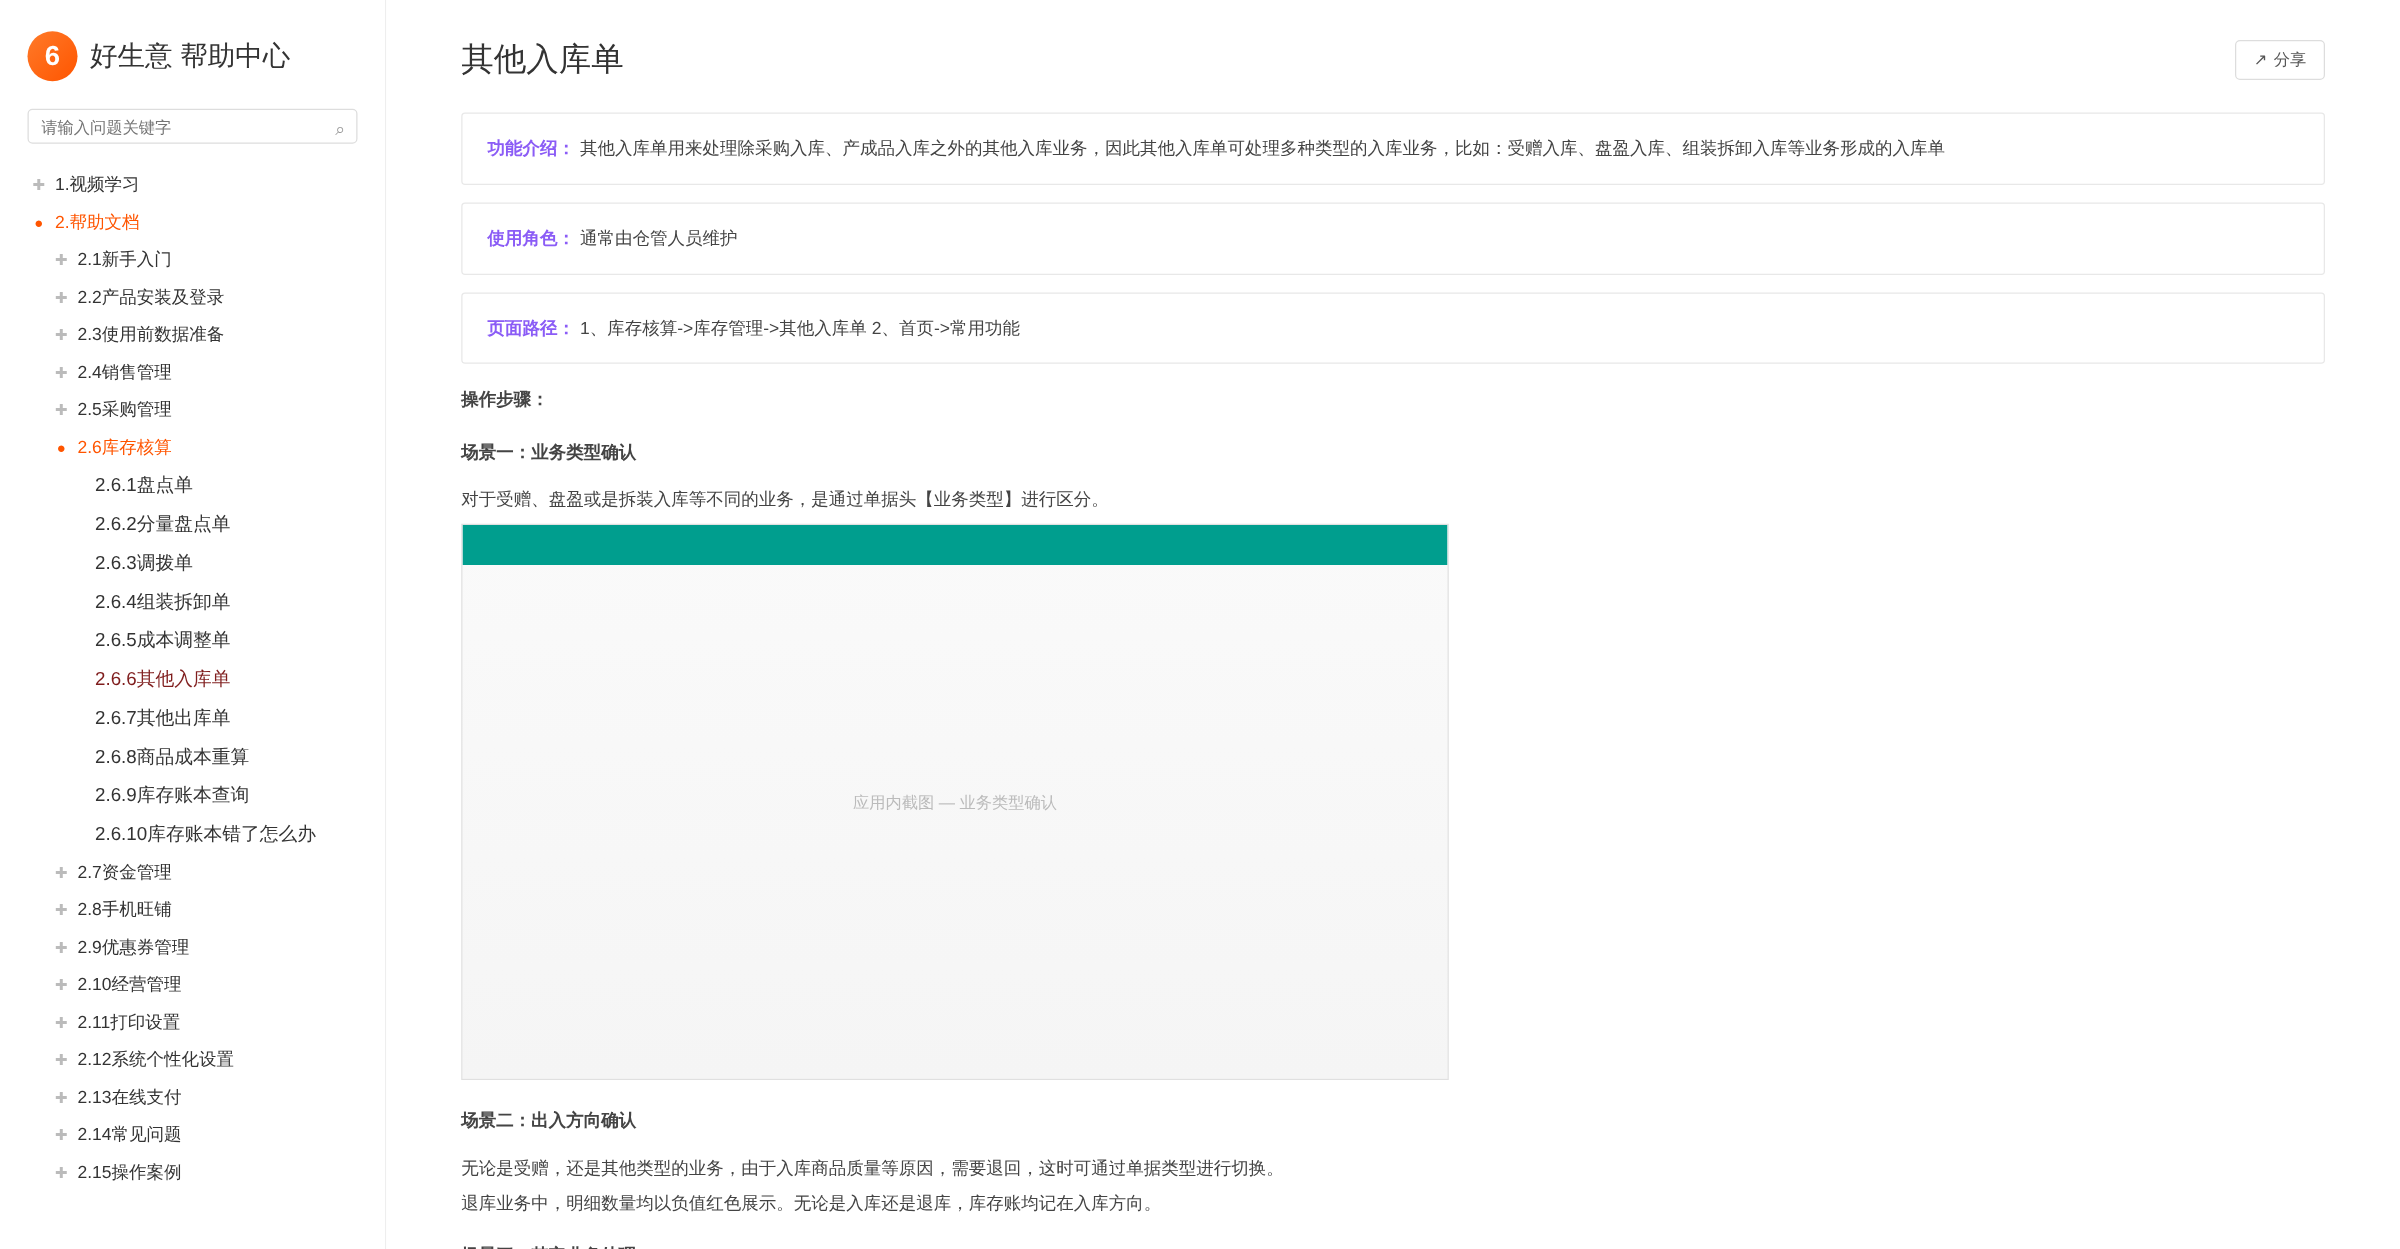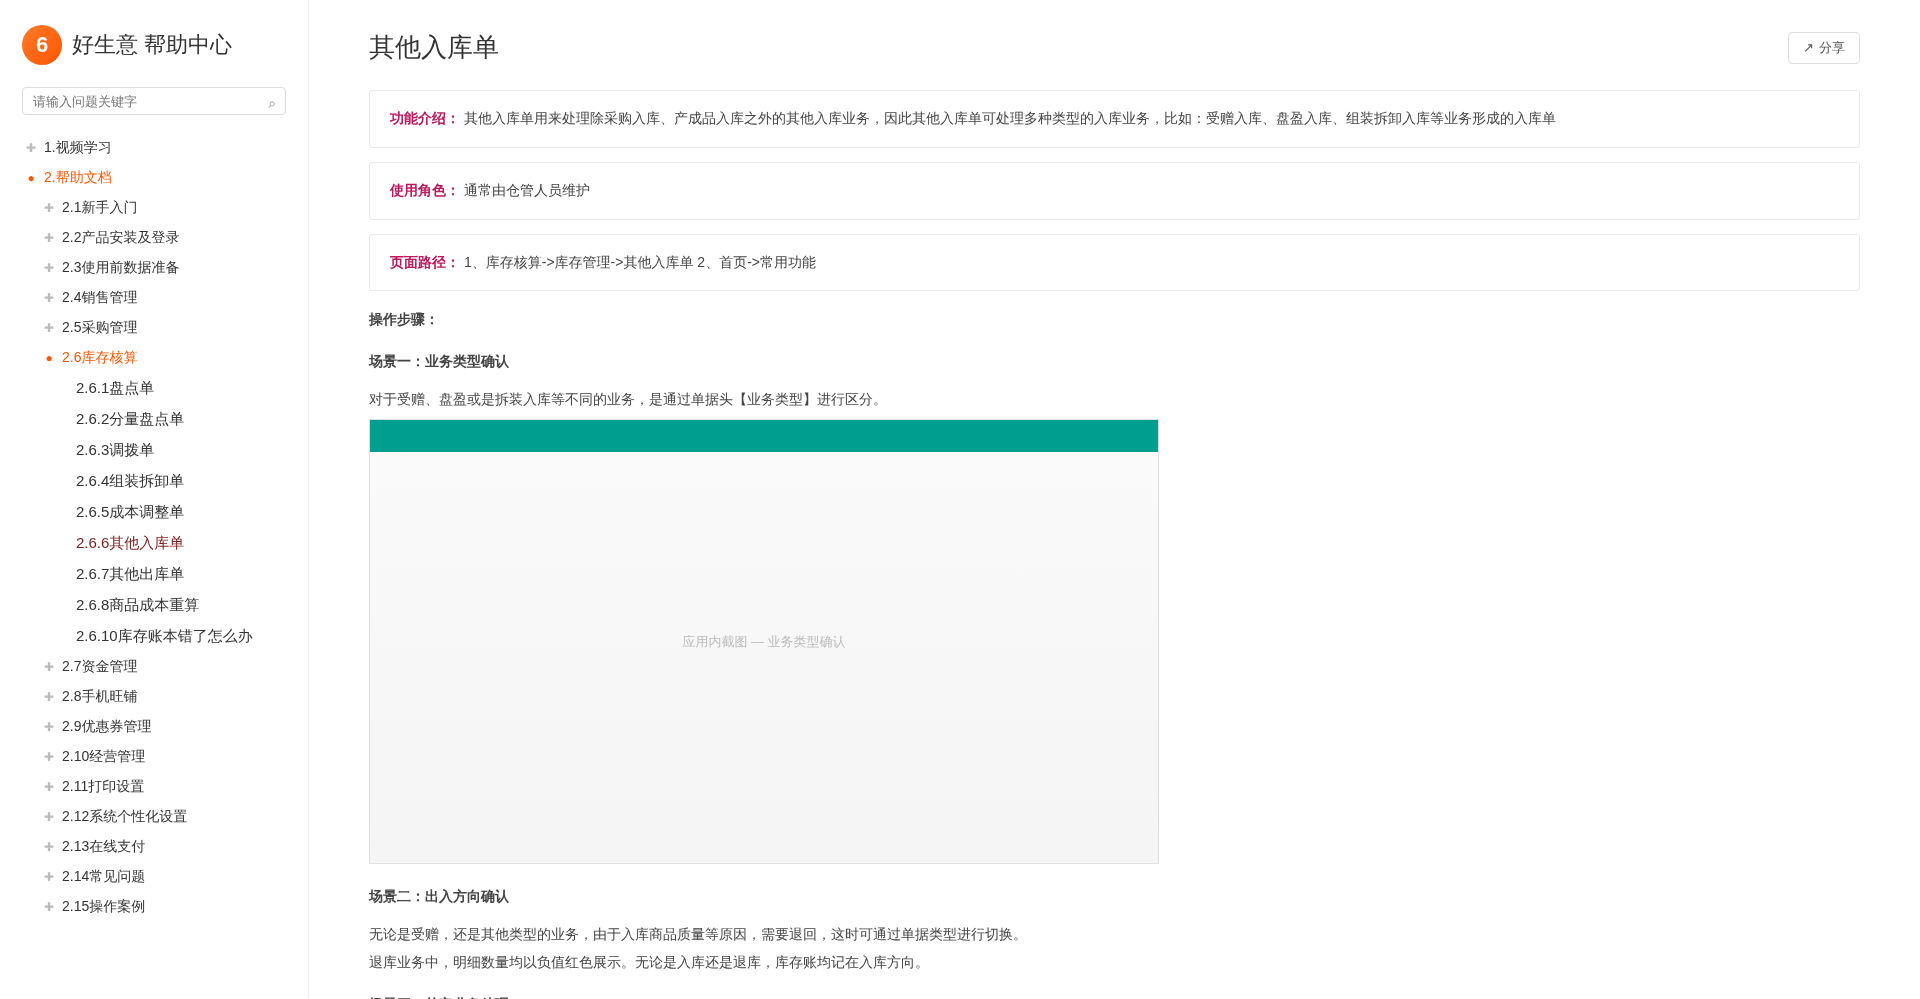--- a/index.html
+++ b/index.html
@@ -26,21 +26,21 @@
 .tree .active .ticon { color:#ff5500;}
 .tree .current { color:#7f1d1d; }
 
 
 .main { flex:1; padding: 30px 60px 40px 60px; background:#fff; }
 .page-head { display:flex; justify-content:space-between; align-items:center; margin-bottom:25px; }
 .page-title { font-size:26px; font-weight:500; color:#333; }
 .share-btn { border:1px solid #ddd; border-radius:4px; padding:6px 14px; font-size:13px; color:#555; background:#fff; cursor:pointer; display:flex; align-items:center; gap:5px;}
 
 .panel { border:1px solid #e8e8e8; border-radius:3px; padding:16px 20px; margin-bottom:14px; font-size:14px; line-height:1.7; color:#444; }
-.panel b { font-weight:600; color:#be185d; margin-right:4px;}
+.panel b { font-weight:600; color:#8b5cf6; margin-right:4px;}
 
 .section-title { font-weight:600; margin: 14px 0 10px 0; }
 .body-text { font-size:14px; line-height:2; color:#444; }
 
 .screenshot { width:790px; height:445px; border:1px solid #e0e0e0; background:linear-gradient(#fafafa,#f5f5f5); display:flex; align-items:center; justify-content:center; color:#bbb; font-size:13px; margin:6px 0 18px 0; position:relative; overflow:hidden;}
 .screenshot::before{content:""; position:absolute; top:0; left:0; right:0; height:32px; background:#009e8e;}
 .screenshot::after{content:"应用内截图 — 业务类型确认"; position:relative; z-index:1;}
 
 </style>
 </head>
@@ -108,20 +108,23 @@
           <span>2.6.5成本调整单</span>
         </li>
       <li class="lvl3 current">
           <span>2.6.6其他入库单</span>
         </li>
       <li class="lvl3">
           <span>2.6.7其他出库单</span>
         </li>
       <li class="lvl3">
           <span>2.6.8商品成本重算</span>
+        </li>
+      <li class="lvl3">
+          <span>2.6.9库存账本查询</span>
         </li>
       <li class="lvl3">
           <span>2.6.10库存账本错了怎么办</span>
         </li>
 
       <li class="lvl2">
           <span class="ticon">✚</span>
           <span>2.7资金管理</span>
         </li>
       <li class="lvl2">

